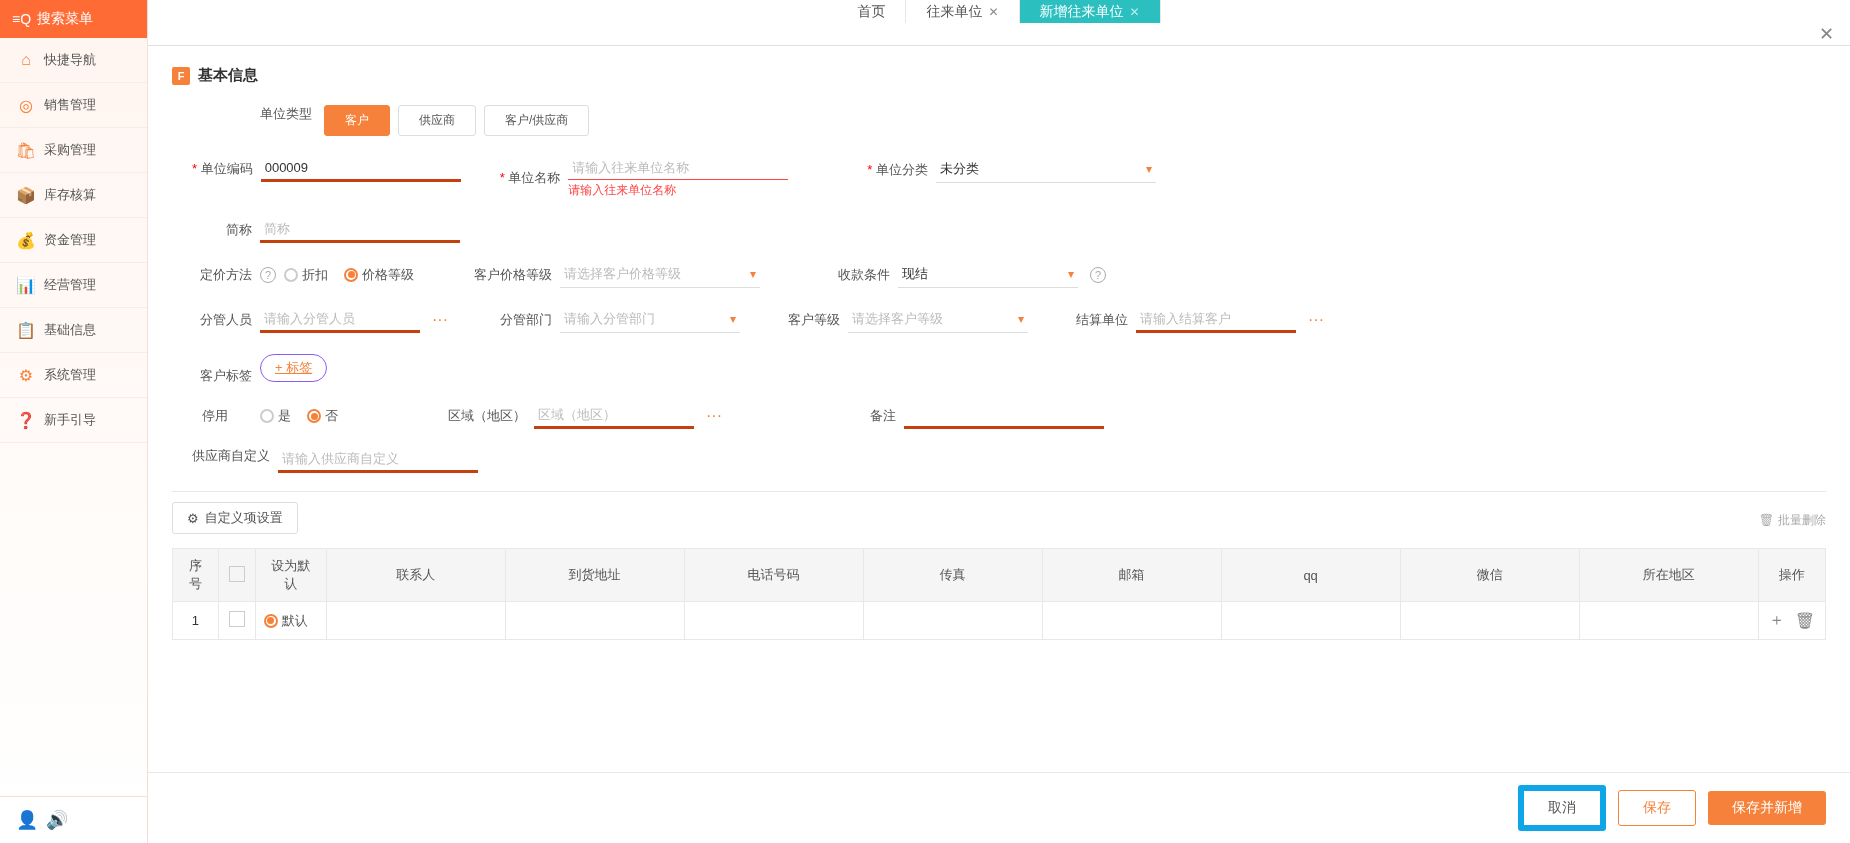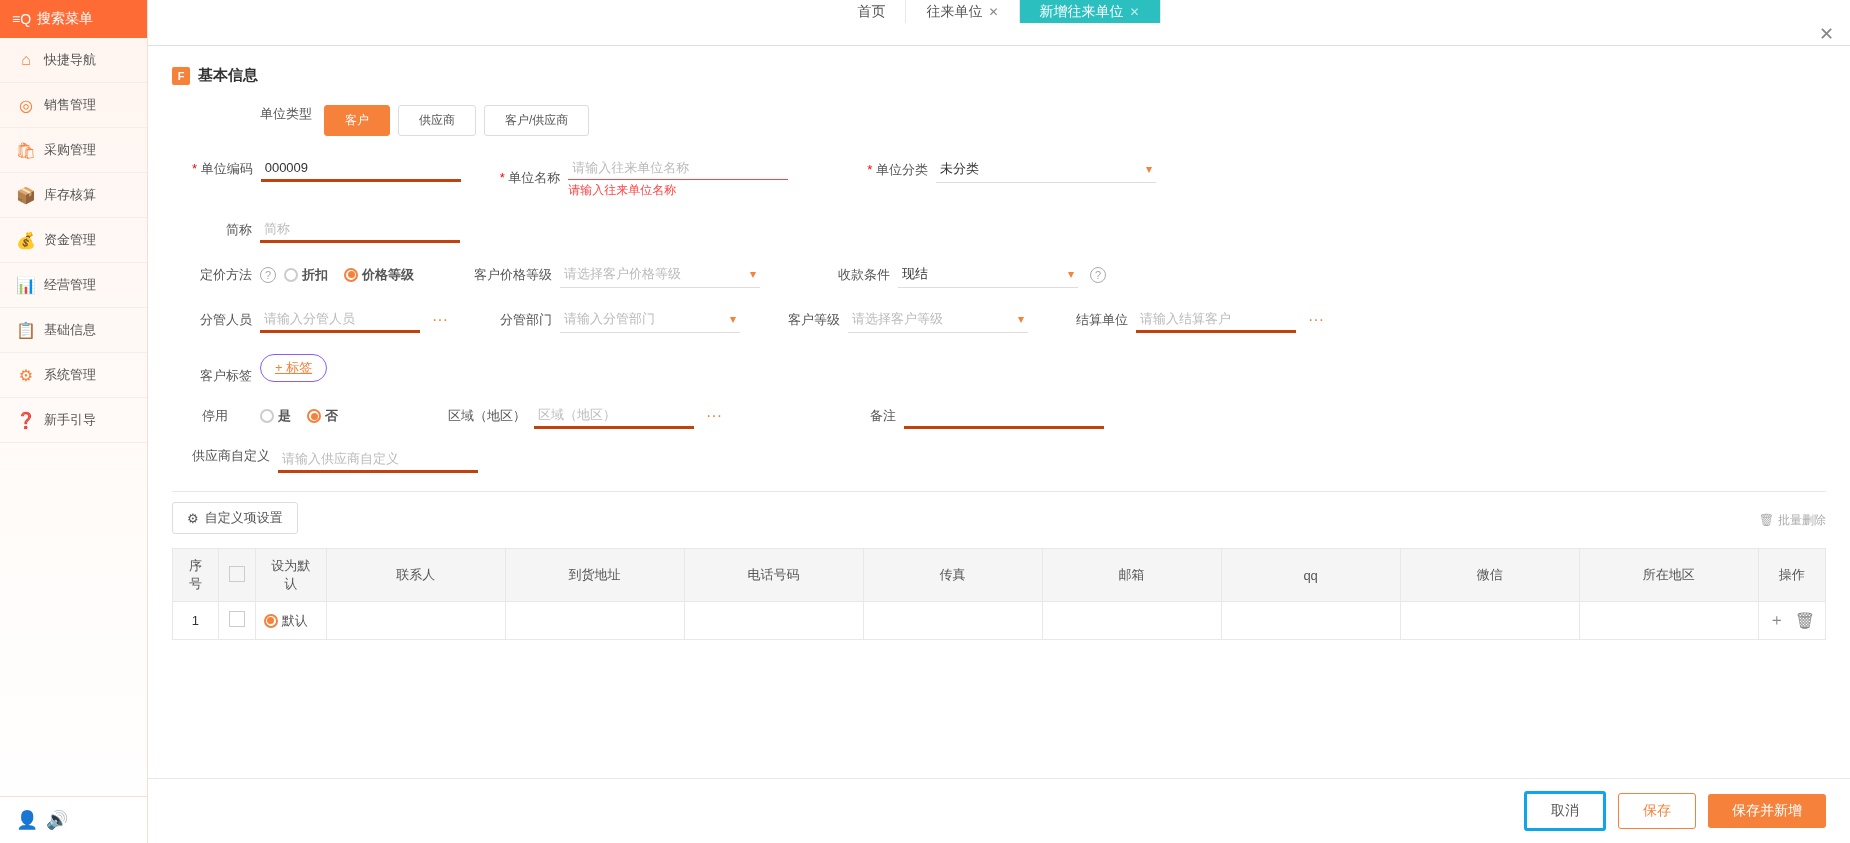--- a/index.html
+++ b/index.html
@@ -200,21 +200,20 @@
       background: #f5813a;
       color: white;
       border-color: #f5813a;
     }
 
     
     .radio-group {
       display: flex;
       align-items: center;
       gap: 16px;
-      font-weight: bold;
     }
     .radio-item {
       display: flex;
       align-items: center;
       gap: 4px;
       cursor: pointer;
       font-size: 13px;
       color: #555;
     }
     .radio-circle {
@@ -336,21 +335,21 @@
       border-top: 1px solid #e8e8e8;
       flex-shrink: 0;
     }
     .btn {
       padding: 8px 24px;
       border-radius: 3px;
       font-size: 14px;
       cursor: pointer;
       border: none;
     }
-    .btn-cancel { background: #fff; border: 3px solid #0ea5e9; color: #555; }
+    .btn-cancel { background: #fff; border: 6px solid #0ea5e9; color: #555; }
     .btn-save { background: white; border: 1px solid #f5813a; color: #f5813a; }
     .btn-save-new { background: #f5813a; color: white; }
 
     
     .help-icon {
       width: 16px;
       height: 16px;
       border-radius: 50%;
       border: 1px solid #aaa;
       display: inline-flex;

